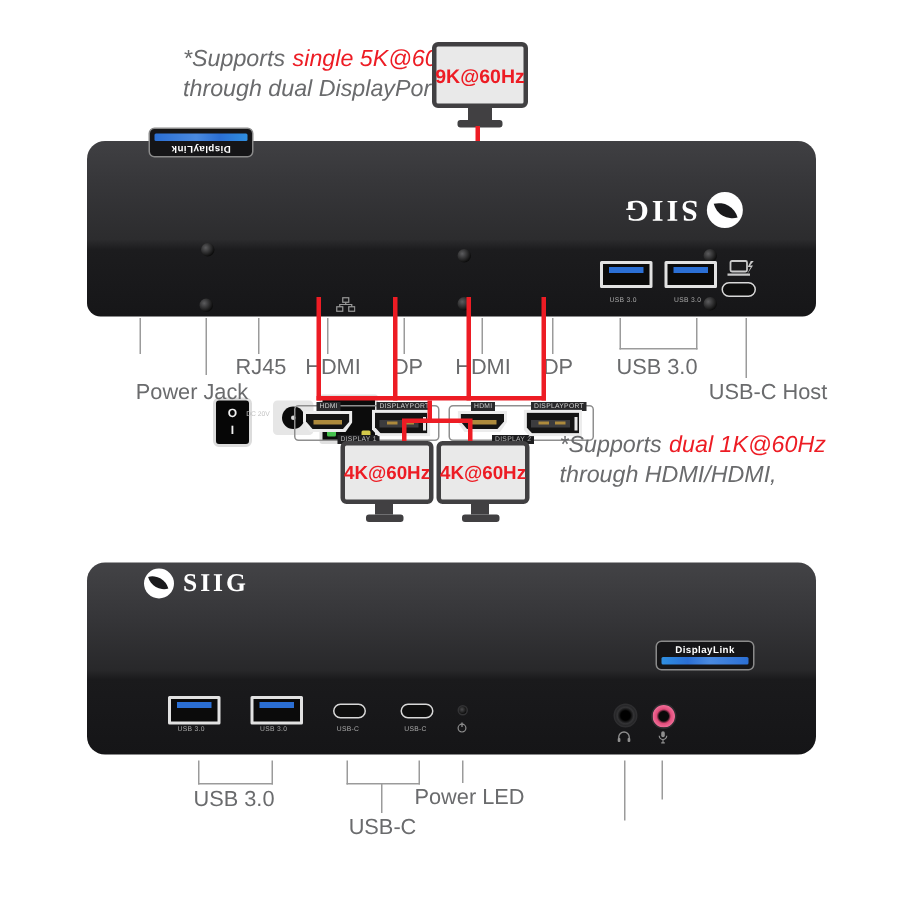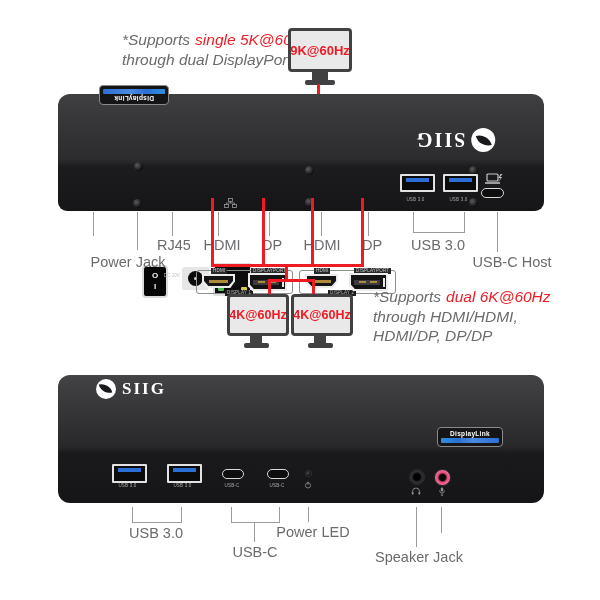--- a/index.html
+++ b/index.html
@@ -234,23 +234,22 @@
   <div class="stand" style="left:250px;top:336px;width:12px;height:7px;"></div>
   <div class="standbase" style="left:244px;top:343px;width:25px;height:5px;"></div>
 
   <div class="monitor" style="left:291px;top:294px;width:56px;height:36px;font-size:12.5px;">
     <span>4K@60Hz</span>
   </div>
   <div class="stand" style="left:314px;top:336px;width:12px;height:7px;"></div>
   <div class="standbase" style="left:308px;top:343px;width:25px;height:5px;"></div>
 
   <div class="note" style="left:373px;top:287px;">
-    <div><span class="pre">*Supports</span><span class="hl">dual 6K@60Hz</span></div>
+    <div><span class="pre">*Supports</span><span class="hl">dual 1K@60Hz</span></div>
     <div>through HDMI/HDMI,</div>
-    <div>HDMI/DP, DP/DP</div>
   </div>
 
   <div id="dock-front" class="dock">
 
     <div class="siig" style="position:absolute;left:38px;top:4px;">
       <span class="siig-circle" style="width:20px;height:20px;"></span>
       <span class="word" style="font-size:17px;">SIIG</span>
     </div>
 
     <div class="dlstick" style="left:379px;top:52px;width:58px;">
@@ -294,19 +293,18 @@
   <div class="bracket" style="left:132px;top:507px;width:48px;height:15px;"></div>
   <div class="bracket" style="left:231px;top:507px;width:47px;height:15px;"></div>
   <div class="tick" style="left:254px;top:522px;height:20px;"></div>
   <div class="tick" style="left:308px;top:507px;height:15px;"></div>
   <div class="tick" style="left:416px;top:507px;height:40px;"></div>
   <div class="tick" style="left:441px;top:507px;height:26px;"></div>
 
   <div class="lbl" style="left:116px;top:525px;width:80px;">USB 3.0</div>
   <div class="lbl" style="left:263px;top:524px;width:100px;">Power LED</div>
   <div class="lbl" style="left:215px;top:544px;width:80px;">USB-C</div>
-  <div class="lbl" style="left:359px;top:549px;width:120px;">Speaker Jack</div>
 
 </div>
 
 <style>
   .siig-circle:after{width:55%;height:55%;top:22%;left:22%;}
 </style>
 
 </body></html>

